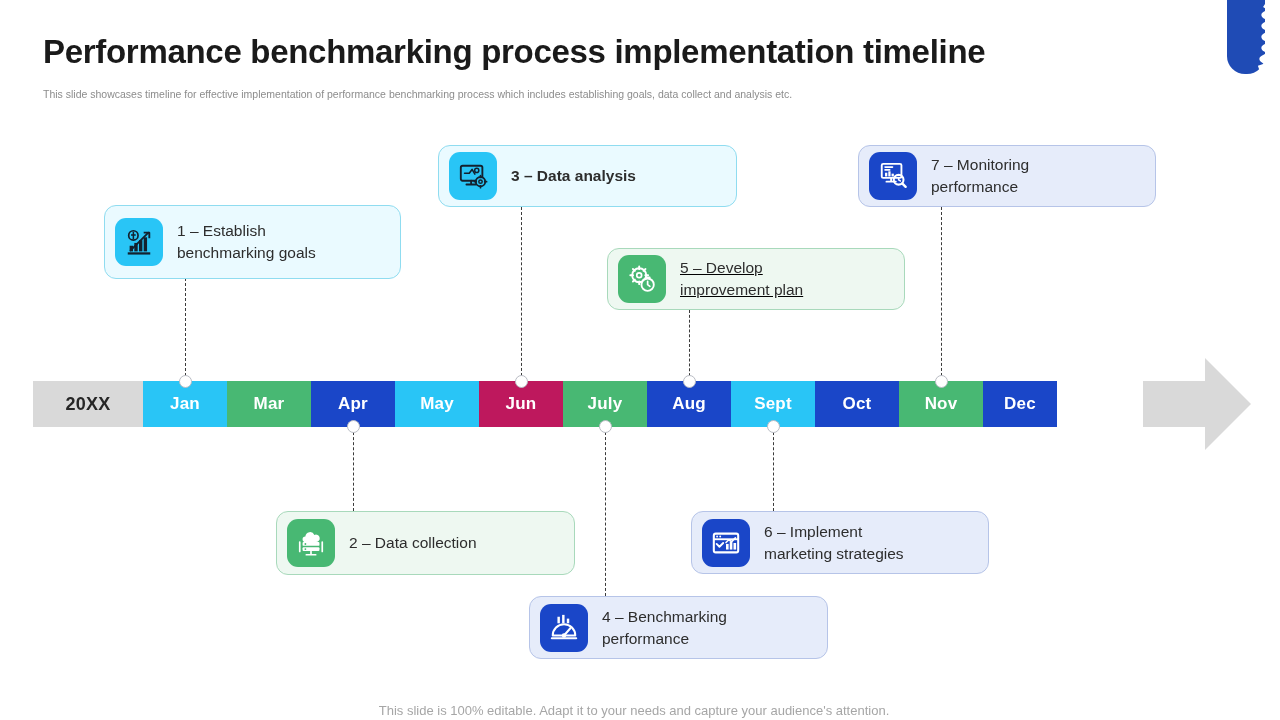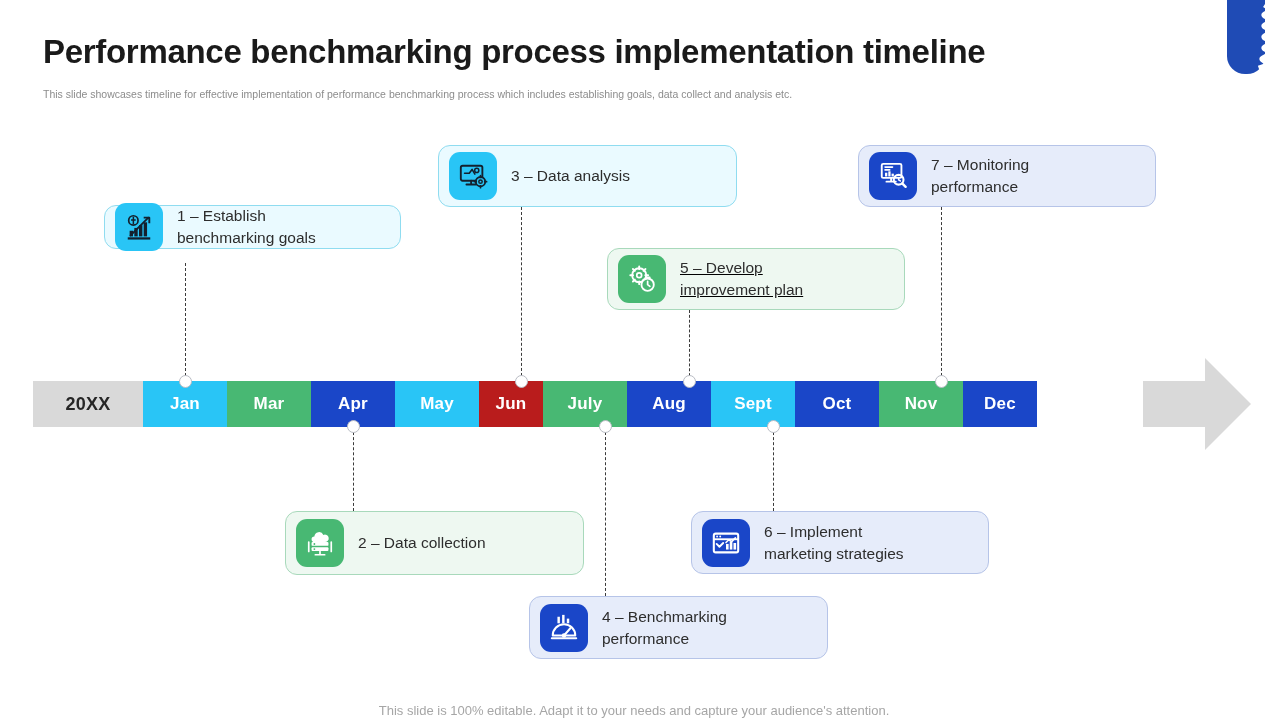--- a/index.html
+++ b/index.html
@@ -85,21 +85,21 @@
     <svg viewBox="0 0 112 112" width="112" height="112" aria-hidden="true">
       <path d="M0 33 H62 V10 L108 56 L62 102 V79 H0 Z" fill="#d9d9d9"></path>
     </svg>
   </div>
   <div class="bar" id="timeline-bar">
       <div class="seg year">20XX</div>
       <div class="seg" style="width: 84px; background: rgb(41, 197, 246);">Jan</div>
       <div class="seg" style="width: 84px; background: rgb(72, 184, 115);">Mar</div>
       <div class="seg" style="width: 84px; background: rgb(26, 70, 200);">Apr</div>
       <div class="seg" style="width: 84px; background: rgb(41, 197, 246);">May</div>
-      <div class="seg" style="width: 64px; background: #b91c1c;">Jun</div>
+      <div class="seg" style="width: 84px; background: #be185d;">Jun</div>
       <div class="seg" style="width: 84px; background: rgb(72, 184, 115);">July</div>
       <div class="seg" style="width: 84px; background: rgb(26, 70, 200);">Aug</div>
       <div class="seg" style="width: 84px; background: rgb(41, 197, 246);">Sept</div>
       <div class="seg" style="width: 84px; background: rgb(26, 70, 200);">Oct</div>
       <div class="seg" style="width: 84px; background: rgb(72, 184, 115);">Nov</div>
       <div class="seg" style="width: 74px; background: rgb(26, 70, 200);">Dec</div>
     </div>
 
   <div id="dots-layer">
       <div class="dot" style="left: 178.5px; top: 375px;"></div>
@@ -113,56 +113,56 @@
   <div id="conn-layer">
       <div class="conn" style="left: 185px; top: 263px; height: 118px;"></div>
       <div class="conn" style="left: 353px; top: 427px; height: 84px;"></div>
       <div class="conn" style="left: 521px; top: 207px; height: 174px;"></div>
       <div class="conn" style="left: 605px; top: 427px; height: 169px;"></div>
       <div class="conn" style="left: 689px; top: 310px; height: 71px;"></div>
       <div class="conn" style="left: 773px; top: 427px; height: 84px;"></div>
       <div class="conn" style="left: 941px; top: 207px; height: 174px;"></div>
     </div>
   <div id="cards-layer">
-      <div class="card" style="left: 104px; top: 205px; width: 297px; height: 44px; background: rgb(234, 250, 255); border-color: rgb(143, 220, 240);">
+      <div class="card" style="left: 104px; top: 205px; width: 297px; height: 74px; background: rgb(234, 250, 255); border-color: rgb(143, 220, 240);">
         <div class="tile" style="background: rgb(41, 197, 246);">
           <svg viewBox="0 0 32 32">
             <circle cx="10" cy="9" r="5" fill="none" stroke="#13212e" stroke-width="1.8"></circle>
             <path d="M10 5v8M7.5 8.5h5" stroke="#13212e" stroke-width="1.6"></path>
             <path d="M7 25L26 6" stroke="#13212e" stroke-width="2" stroke-linecap="round"></path>
             <path d="M21 6h6v6" fill="none" stroke="#13212e" stroke-width="2" stroke-linejoin="round"></path>
             <rect x="6" y="20" width="3.6" height="6" fill="#13212e"></rect>
             <rect x="11" y="17" width="3.6" height="9" fill="#13212e"></rect>
             <rect x="16" y="14" width="3.6" height="12" fill="#13212e"></rect>
             <rect x="21" y="11" width="3.6" height="15" fill="#13212e"></rect>
             <rect x="4" y="27" width="24" height="2.4" fill="#13212e"></rect>
           </svg>
         </div>
         <div class="ctext">
           <div>1 – Establish</div>
           <div>benchmarking goals</div>
         </div>
       </div>
-      <div class="card" style="left: 276px; top: 511px; width: 299px; height: 64px; background: rgb(238, 248, 241); border-color: rgb(168, 217, 187); margin-left: 9px;">
+      <div class="card" style="left: 276px; top: 511px; width: 299px; height: 64px; background: rgb(238, 248, 241); border-color: rgb(168, 217, 187);">
         <div class="tile" style="background: rgb(72, 184, 115);">
           <svg viewBox="0 0 32 32">
             <path d="M10 9a5 5 0 0 1 9.6-1.6A4 4 0 1 1 21 15H10a3 3 0 0 1 0-6z" fill="#ffffff"></path>
             <rect x="7" y="15" width="18" height="4" rx="1" fill="#ffffff"></rect>
             <rect x="7" y="20.5" width="18" height="4" rx="1" fill="#ffffff"></rect>
             <circle cx="10" cy="17" r="1" fill="#48b873"></circle>
             <circle cx="10" cy="22.5" r="1" fill="#48b873"></circle>
             <path d="M4 15v10M28 15v10" stroke="#ffffff" stroke-width="1.8" stroke-linecap="round"></path>
             <path d="M16 25v3.5M11 28.5h10" stroke="#ffffff" stroke-width="1.8" stroke-linecap="round"></path>
           </svg>
         </div>
         <div class="ctext">
           <div>2 – Data collection</div>
         </div>
       </div>
-      <div class="card" style="left: 438px; top: 145px; width: 299px; height: 62px; background: rgb(234, 250, 255); border-color: rgb(143, 220, 240);">
+      <div class="card" style="left: 438px; top: 145px; width: 299px; height: 62px; background: rgb(234, 250, 255); border-color: rgb(143, 220, 240); font-weight: bold;">
         <div class="tile" style="background: rgb(41, 197, 246);">
           <svg viewBox="0 0 32 32">
             <rect x="3" y="5" width="23" height="16" rx="2" fill="none" stroke="#13212e" stroke-width="2"></rect>
             <path d="M7 13h5l3-4 3 5" fill="none" stroke="#13212e" stroke-width="1.7" stroke-linecap="round" stroke-linejoin="round"></path>
             <circle cx="20" cy="10" r="2.2" fill="none" stroke="#13212e" stroke-width="1.6"></circle>
             <path d="M14 21v4M9 25h10" stroke="#13212e" stroke-width="2" stroke-linecap="round"></path>
             <circle cx="24" cy="22" r="5" fill="#29c5f6" stroke="#13212e" stroke-width="2"></circle>
             <circle cx="24" cy="22" r="1.8" fill="#29c5f6" stroke="#13212e" stroke-width="1.6"></circle>
             <path d="M24 15.5v2M24 26.5v2M17.5 22h2M28.5 22h2" stroke="#13212e" stroke-width="1.8" stroke-linecap="round"></path>
           </svg>

